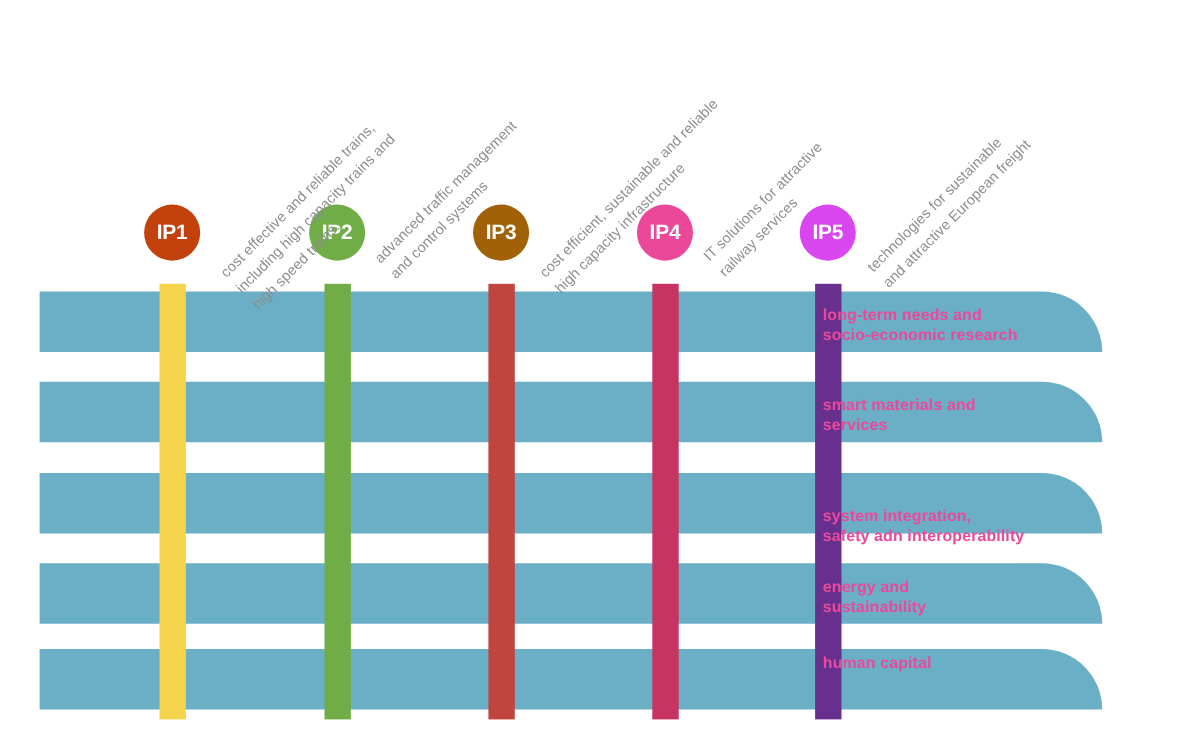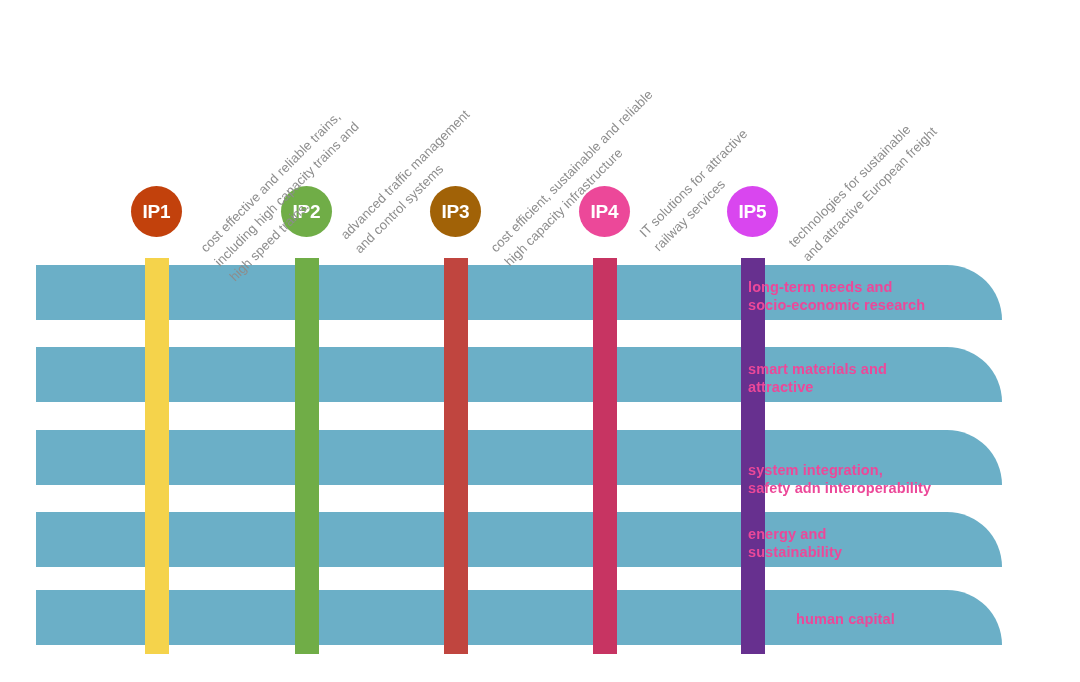--- a/index.html
+++ b/index.html
@@ -103,21 +103,21 @@
       <div class="rotlabel" style="left: 635px; top: 228px;">IT solutions for attractive
 railway services</div>
       <div class="rotlabel" style="left: 784px; top: 238px;">technologies for sustainable
 and attractive European freight</div>
     </div>
 
   <div id="rowlabels">
       <div class="hbar-label" style="top: 278px;">long-term needs and
 socio-economic research</div>
       <div class="hbar-label" style="top: 360px;">smart materials and
-attractive</div>
+services</div>
       <div class="hbar-label" style="top: 461px;">system integration,
 safety adn interoperability</div>
       <div class="hbar-label" style="top: 525px;">energy and
 sustainability</div>
-      <div class="hbar-label" style="top: 610px; margin-left: 48px;">human capital</div>
+      <div class="hbar-label" style="top: 594px;">human capital</div>
     </div>
 
 </div>
 
 </body></html>

